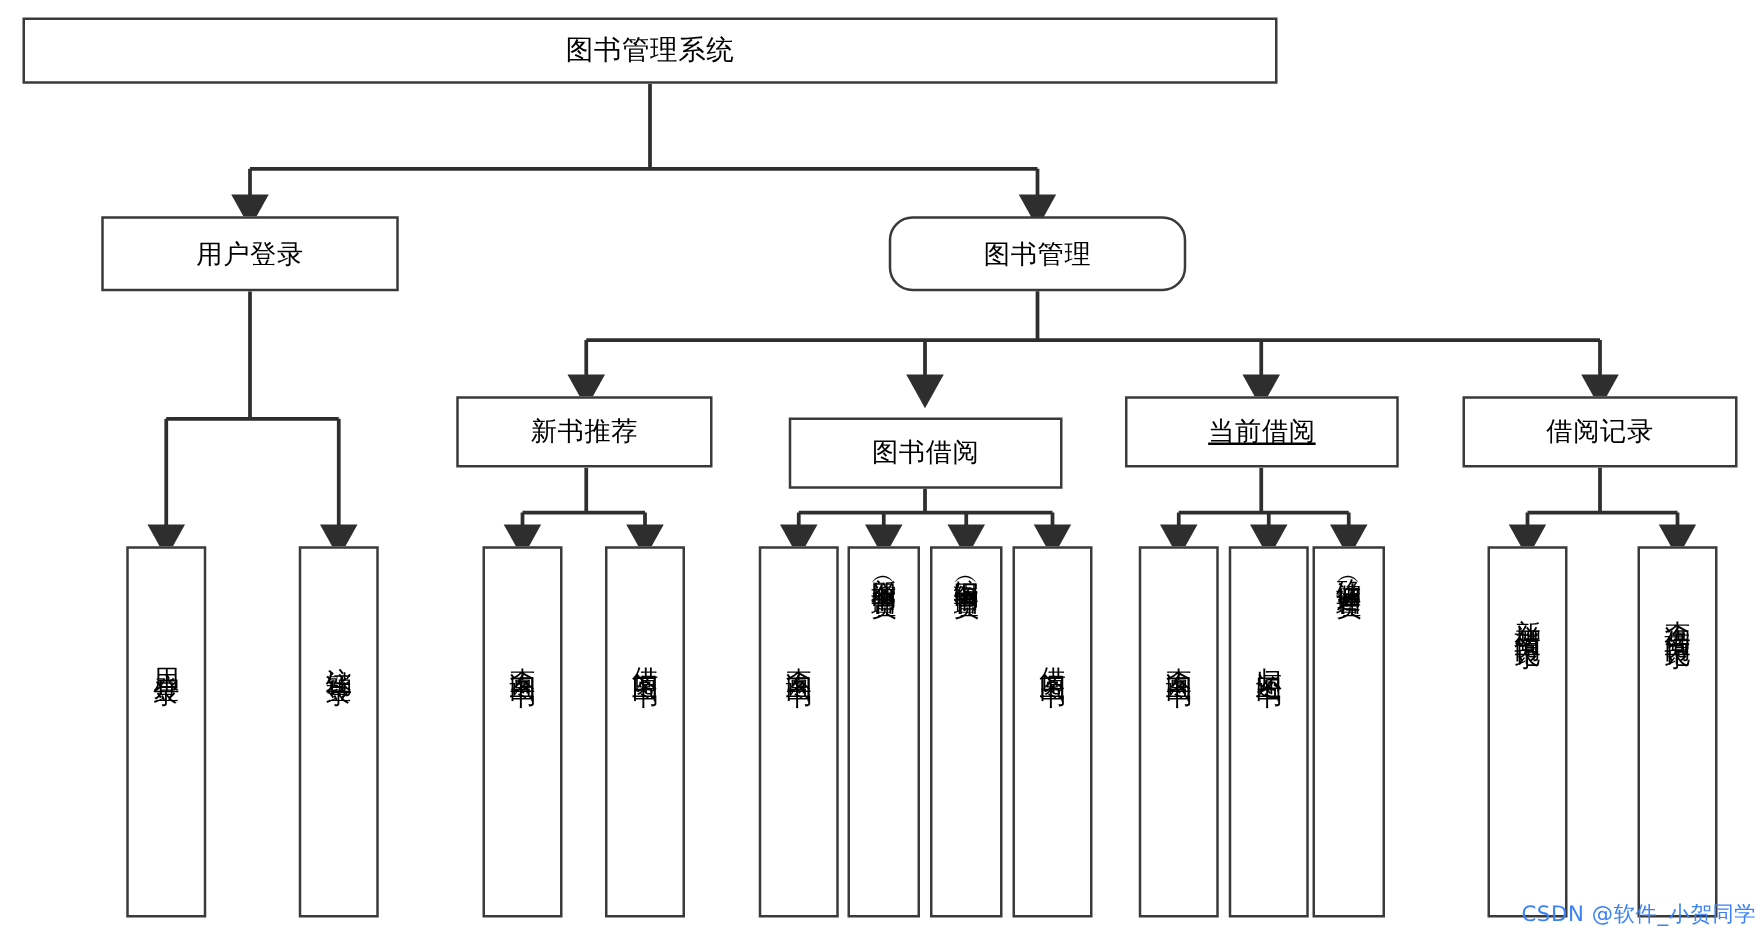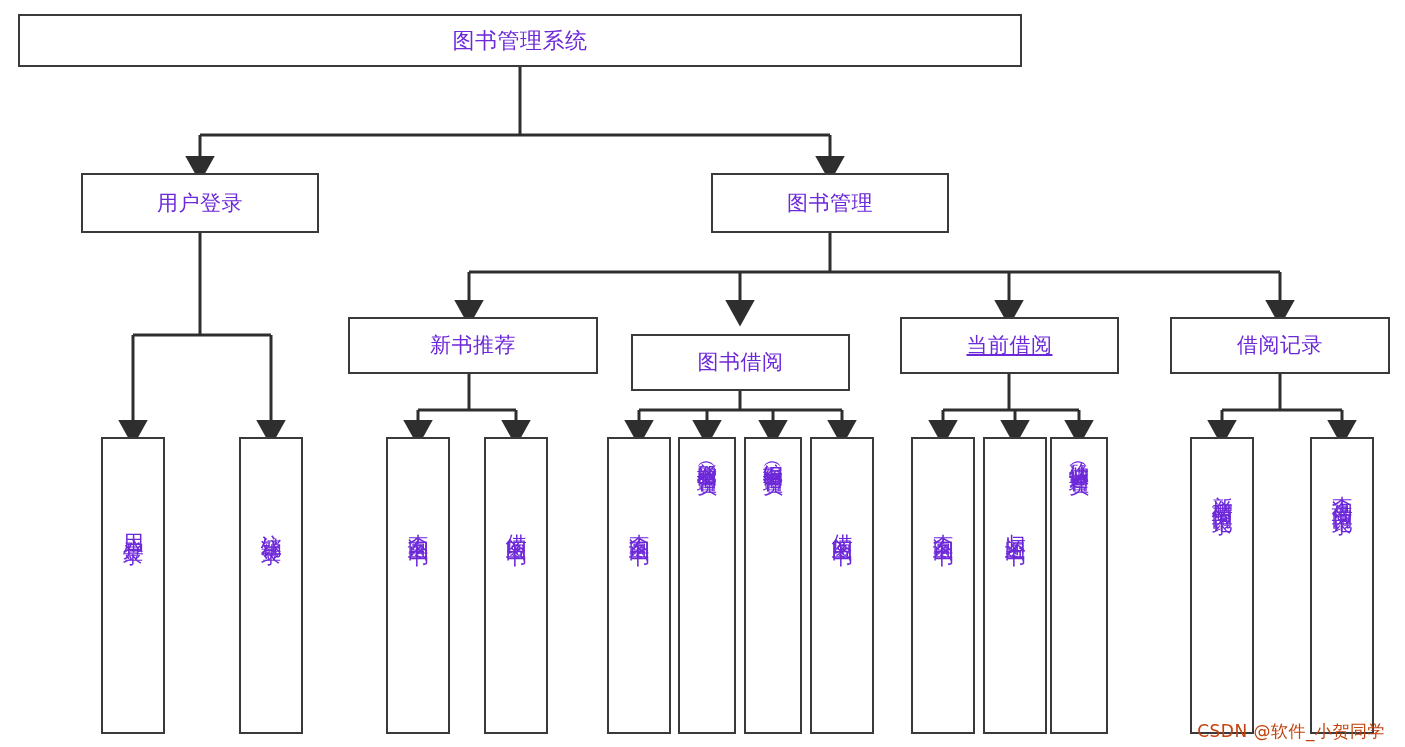--- a/index.html
+++ b/index.html
@@ -26,21 +26,21 @@
     pointer-events: none;
   }
   .node {
     position: absolute;
     box-sizing: border-box;
     background: #ffffff;
     border: 2px solid #3a3a3a;
     display: flex;
     align-items: center;
     justify-content: center;
-    color: #6d28d9;
+    color: #000000;
     z-index: 2;
   }
   .node .label {
     display: block;
     text-align: center;
     line-height: 1.18;
     white-space: nowrap;
   }
   .node.horiz .label {
     font-size: 21px;
@@ -62,24 +62,24 @@
     line-height: 1.35;
     letter-spacing: 4px;
     white-space: nowrap;
   }
   .node.vert.tall .label {
     font-size: 20px;
     letter-spacing: 2px;
   }
   .watermark {
     position: absolute;
-    right: 20px;
+    right: 0;
     bottom: 4px;
     font-size: 17px;
-    color: #c2410c;
+    color: #3b82f6;
     letter-spacing: 0.5px;
     z-index: 5;
     white-space: nowrap;
     font-family: "DejaVu Sans", "Liberation Sans", sans-serif;
   }
 </style>
 </head>
 <body>
 
 <div id="canvas">
@@ -134,25 +134,25 @@
     </g>
   </svg>
 
   <div class="node root horiz" style="left:18px; top:14px; width:1004px; height:53px;">
     <span class="label">图书管理系统</span>
   </div>
 
   <div class="node horiz" style="left:81px; top:173px; width:238px; height:60px;">
     <span class="label">用户登录</span>
   </div>
-  <div class="node horiz" style="left:711px; top:173px; width:238px; height:60px;">
+  <div class="node horiz" style="left:711px; top:173px; width:238px; height:60px;border-radius:19px;">
     <span class="label">图书管理</span>
   </div>
 
-  <div class="node horiz" style="left:348px; top:317px; width:250px; height:57px;">
+  <div class="node horiz" style="left:365px; top:317px; width:205px; height:57px;">
     <span class="label">新书推荐</span>
   </div>
   <div class="node horiz" style="left:631px; top:334px; width:219px; height:57px;">
     <span class="label">图书借阅</span>
   </div>
   <div class="node horiz" style="left:900px; top:317px; width:219px; height:57px;text-decoration:underline;">
     <span class="label">当前借阅</span>
   </div>
   <div class="node horiz" style="left:1170px; top:317px; width:220px; height:57px;">
     <span class="label">借阅记录</span>

